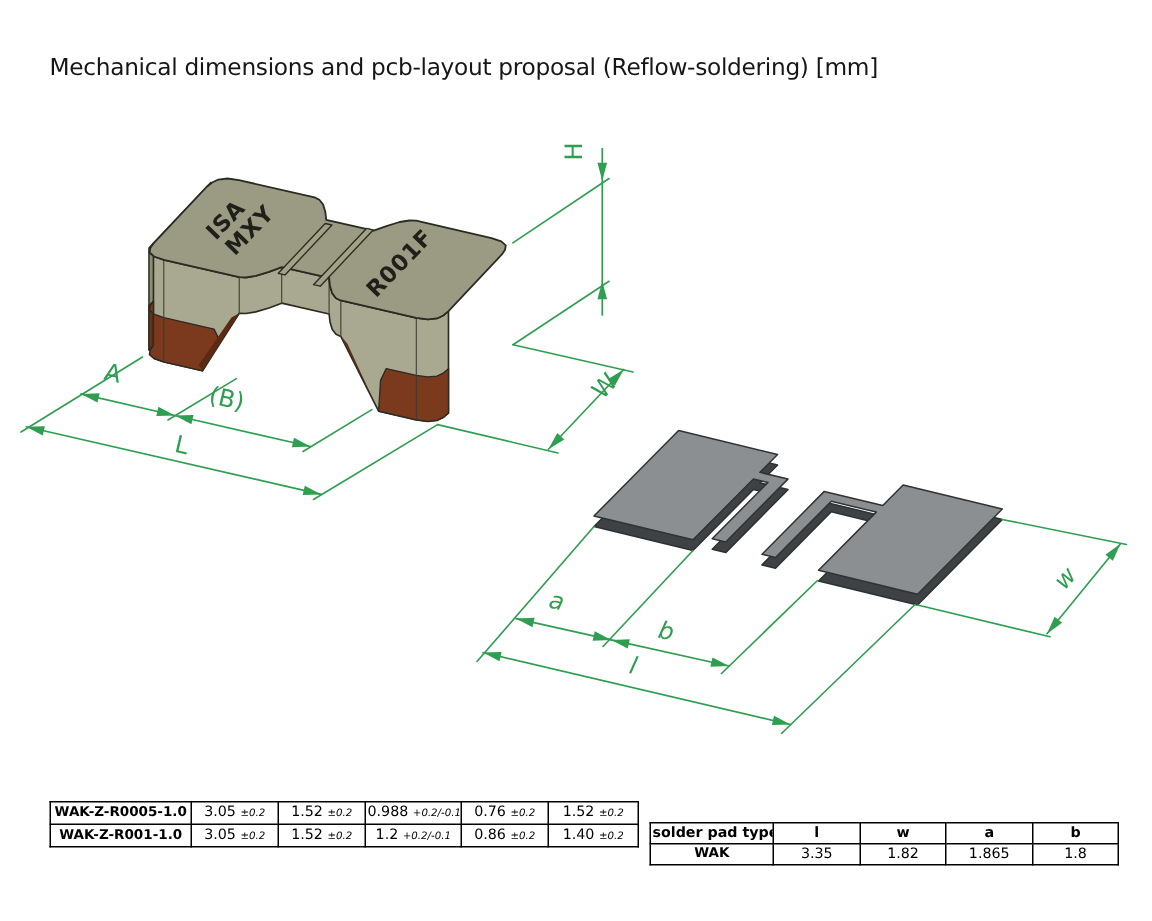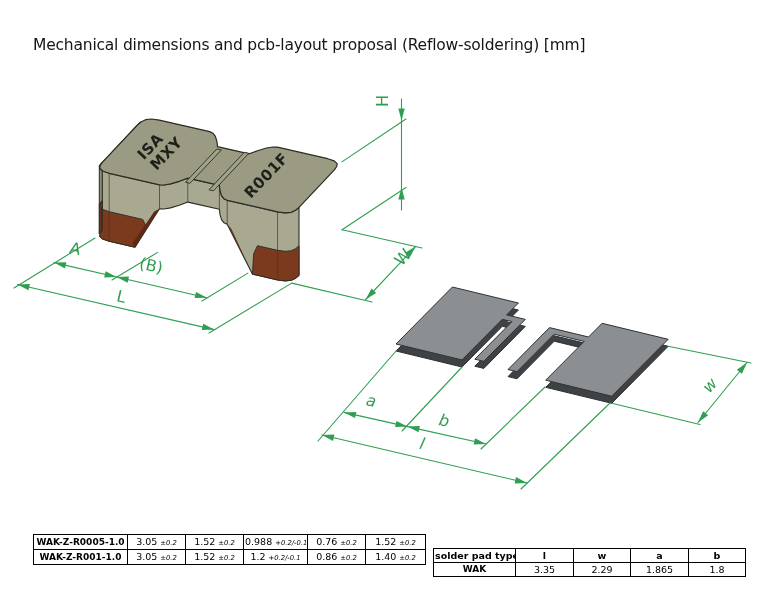--- a/index.html
+++ b/index.html
@@ -143,19 +143,19 @@
         <tr>
       <td class="hdr">solder pad type:</td>
       <td class="hdr">l</td>
       <td class="hdr">w</td>
       <td class="hdr">a</td>
       <td class="hdr">b</td>
     </tr>
     <tr>
       <td class="rowlabel">WAK</td>
       <td>3.35</td>
-      <td>2.29</td>
+      <td>1.82</td>
       <td>1.865</td>
       <td>1.8</td>
     </tr>
   </tbody>
     </table>
 </div>
 
 </body></html>

